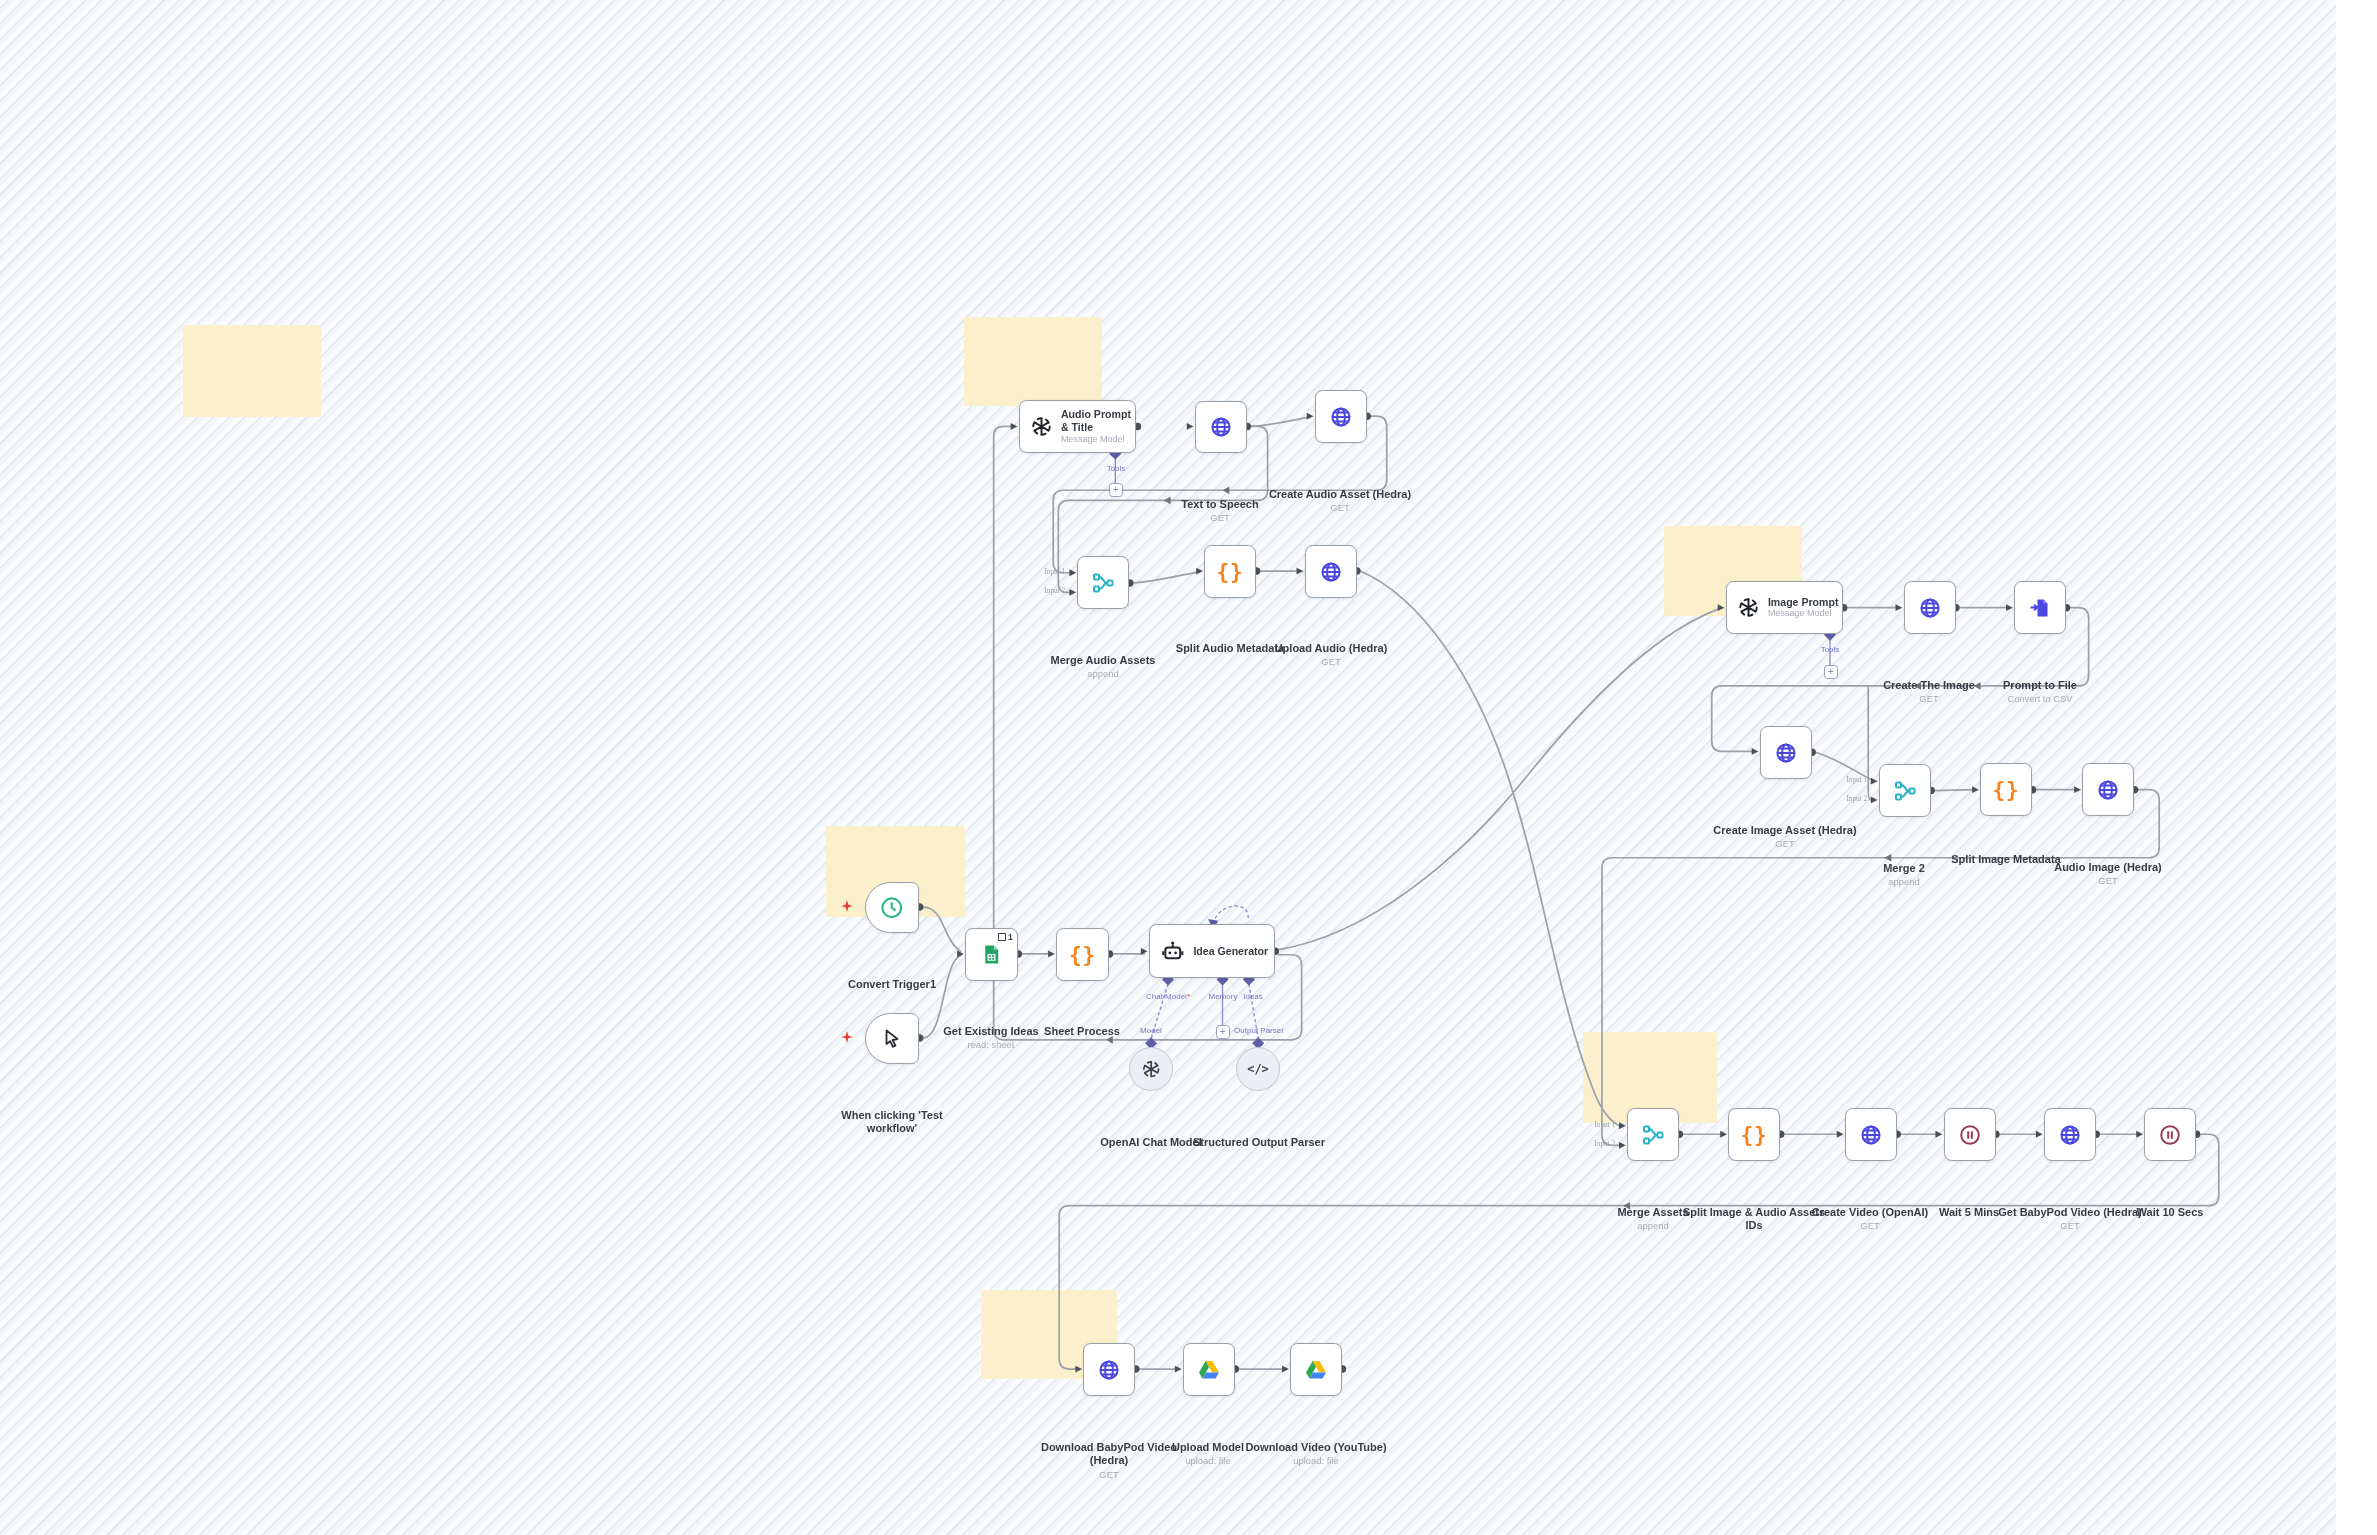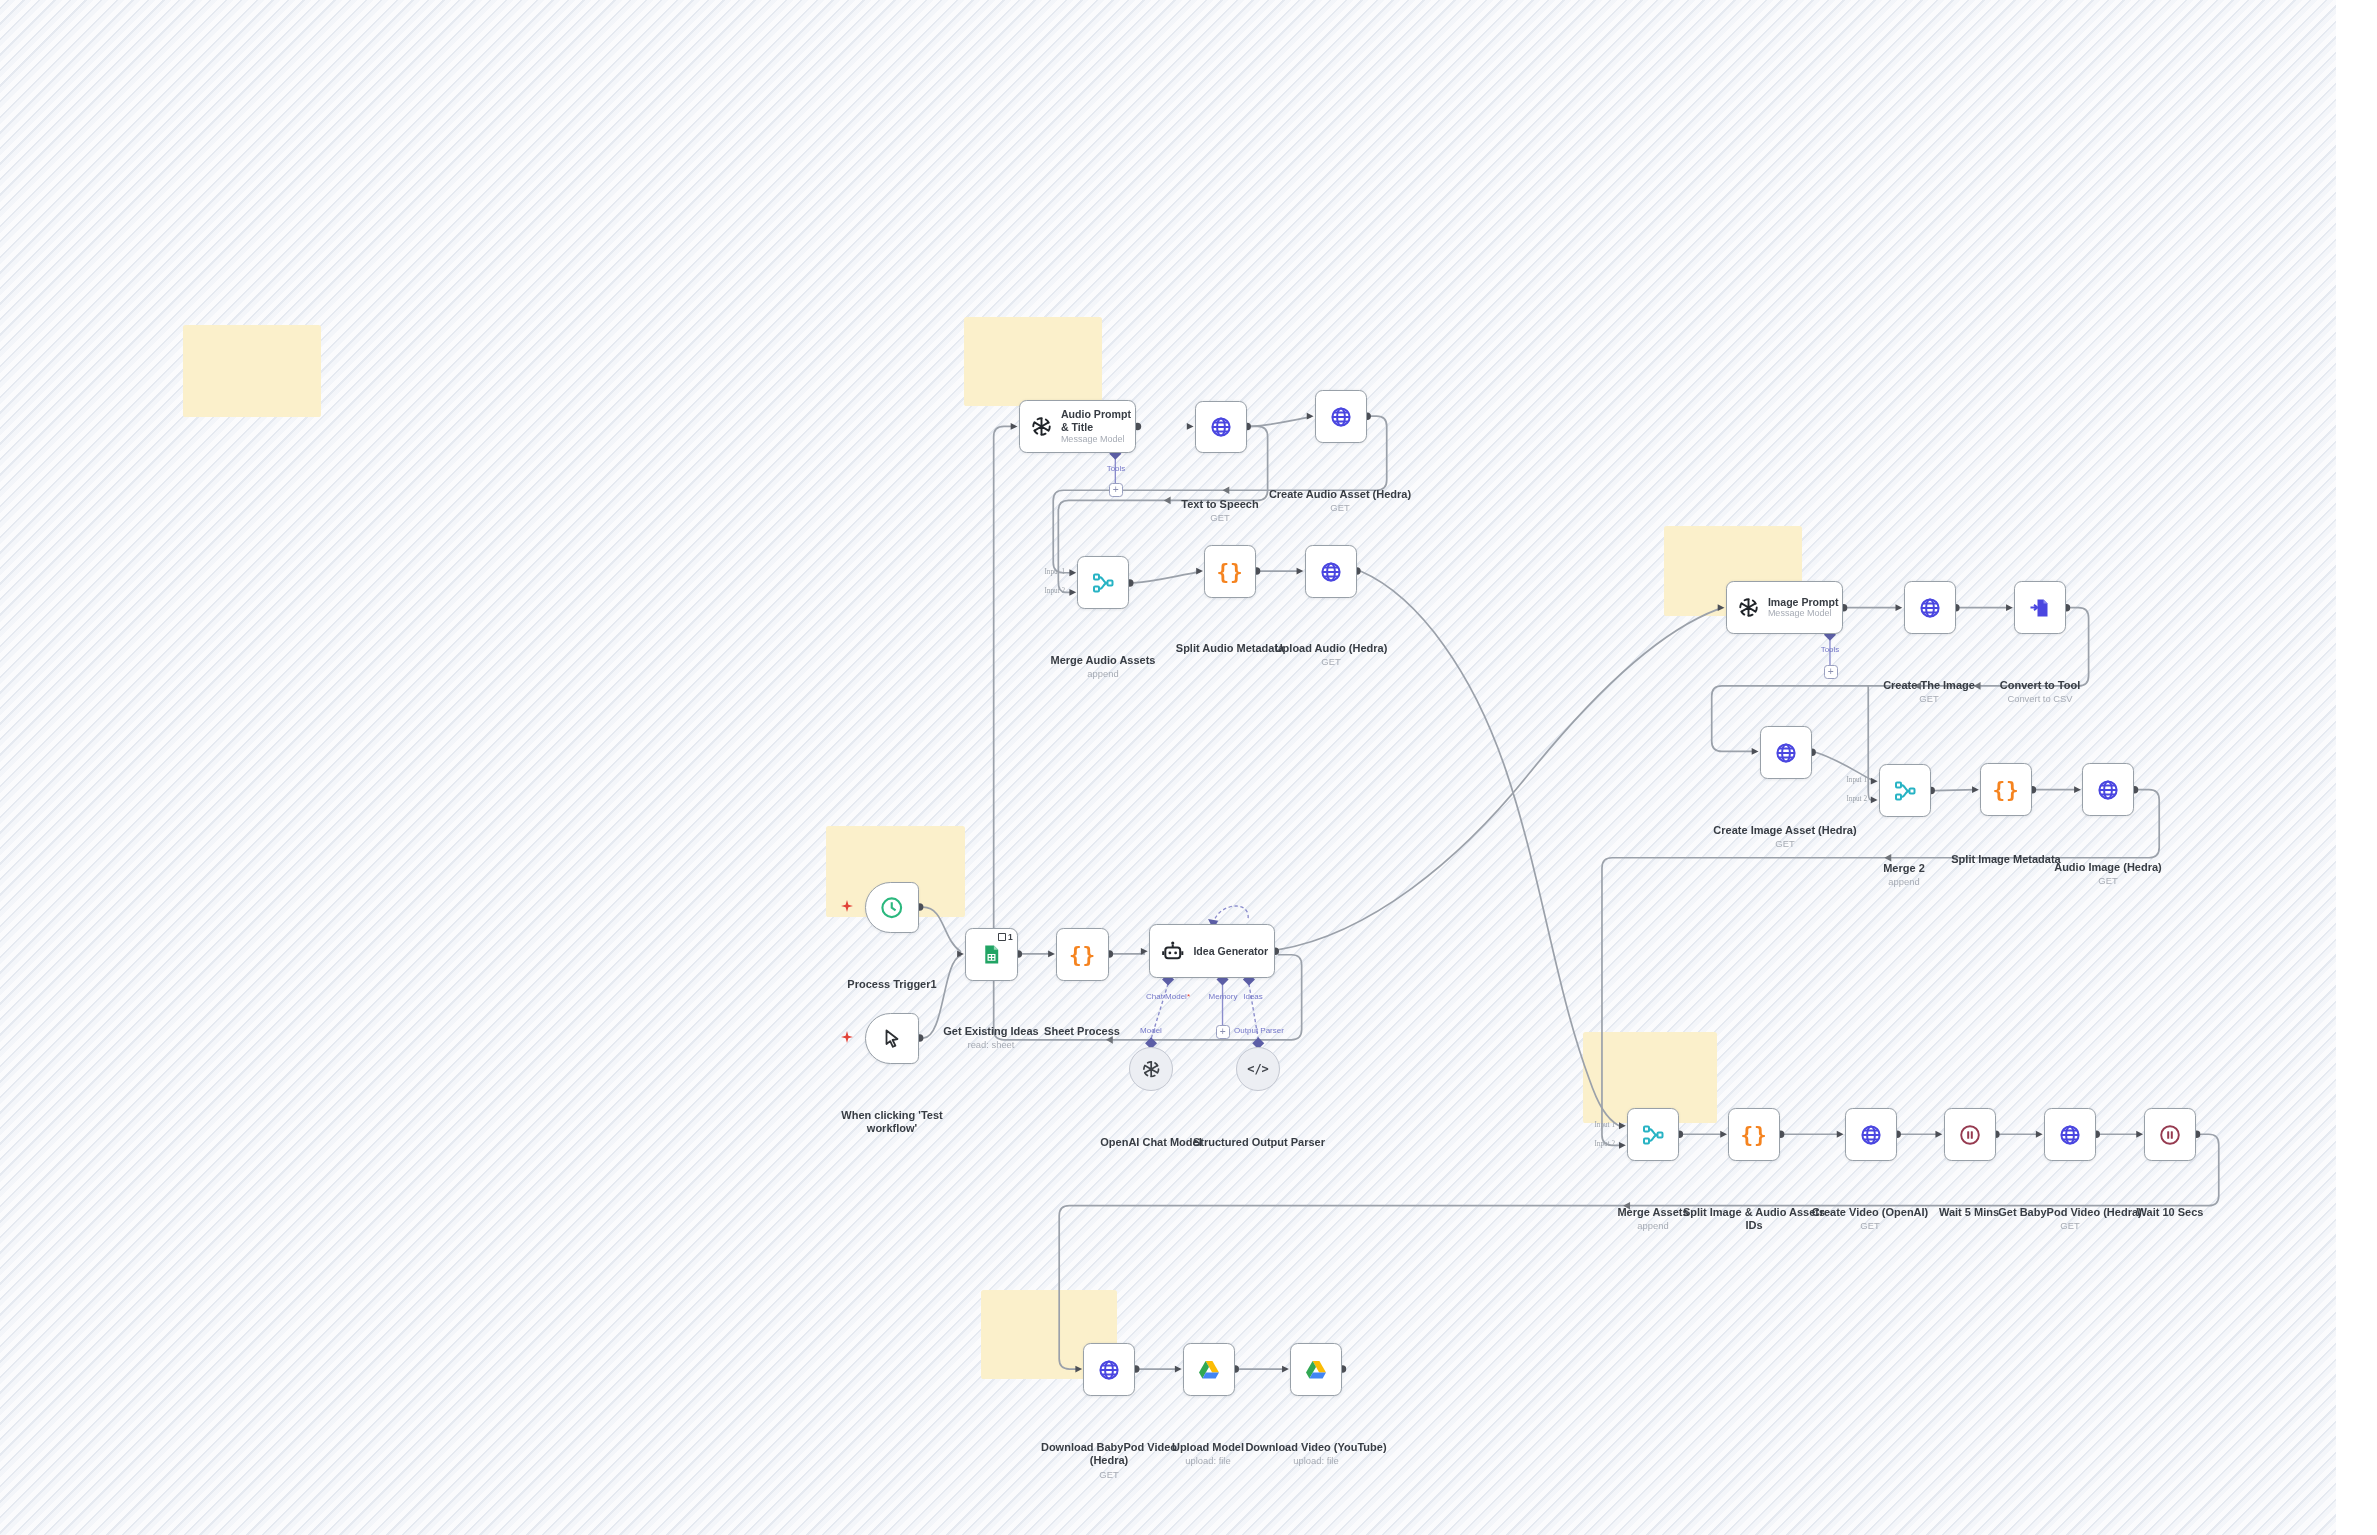--- a/index.html
+++ b/index.html
@@ -291,21 +291,21 @@
   <div class="node" style="left:2014px;top:581px;width:52px;height:53px">
     <span class="nicon">
       <svg width="24" height="24" viewBox="0 0 24 24">
           <path d="M9.5 3.5h6l4 4v13h-10z" fill="#4a46e0"></path>
           <path d="M15.5 3.5v4h4z" fill="#8c89ee"></path>
           <path d="M2.5 11.5h6M6 8.8l3.4 2.7L6 14.2" fill="none" stroke="#4a46e0" stroke-width="1.9"></path>
         </svg>
     </span>
   </div>
   <div class="nlabel" style="left:1965px;top:639px">
-    <div class="nl">Convert to Tool</div>
+    <div class="nl">Prompt to File</div>
       <div class="ns">Convert to CSV</div>
   </div>
 
   <div class="node" style="left:1760px;top:726px;width:52px;height:53px">
     <span class="nicon">
       <svg width="24" height="24" viewBox="0 0 24 24">
           <g fill="none" stroke="#4a46e0" stroke-width="2">
             <circle cx="12" cy="12" r="8.6"></circle>
             <ellipse cx="12" cy="12" rx="3.9" ry="8.6"></ellipse>
             <path d="M3.4 12h17.2M4.6 7.6h14.8M4.6 16.4h14.8"></path>
@@ -369,21 +369,21 @@
     <span class="nicon">
       <svg width="25.5" height="25.5" viewBox="0 0 24 24">
           <g fill="none" stroke="#2bb87e" stroke-width="2">
             <circle cx="12" cy="12" r="8.8"></circle>
             <path d="M12 6.8V12l3.6 2.4"></path>
           </g>
         </svg>
     </span>
   </div>
   <div class="nlabel" style="left:817px;top:938px">
-    <div class="nl">Process Trigger1</div>
+    <div class="nl">Convert Trigger1</div>
   </div>
 
   <div class="node trigger" style="left:865px;top:1013px;width:54px;height:51px">
     <span class="nicon">
       <svg width="24" height="24" viewBox="0 0 24 24">
           <path d="M6.5 3.5 L17.5 12 L12.6 13 L15.4 18.6 L12.9 19.8 L10.2 14.1 L6.5 17 Z" fill="#fff" stroke="#2c2f33" stroke-width="1.8" stroke-linejoin="round"></path>
         </svg>
     </span>
   </div>
   <div class="nlabel" style="left:817px;top:1069px">

